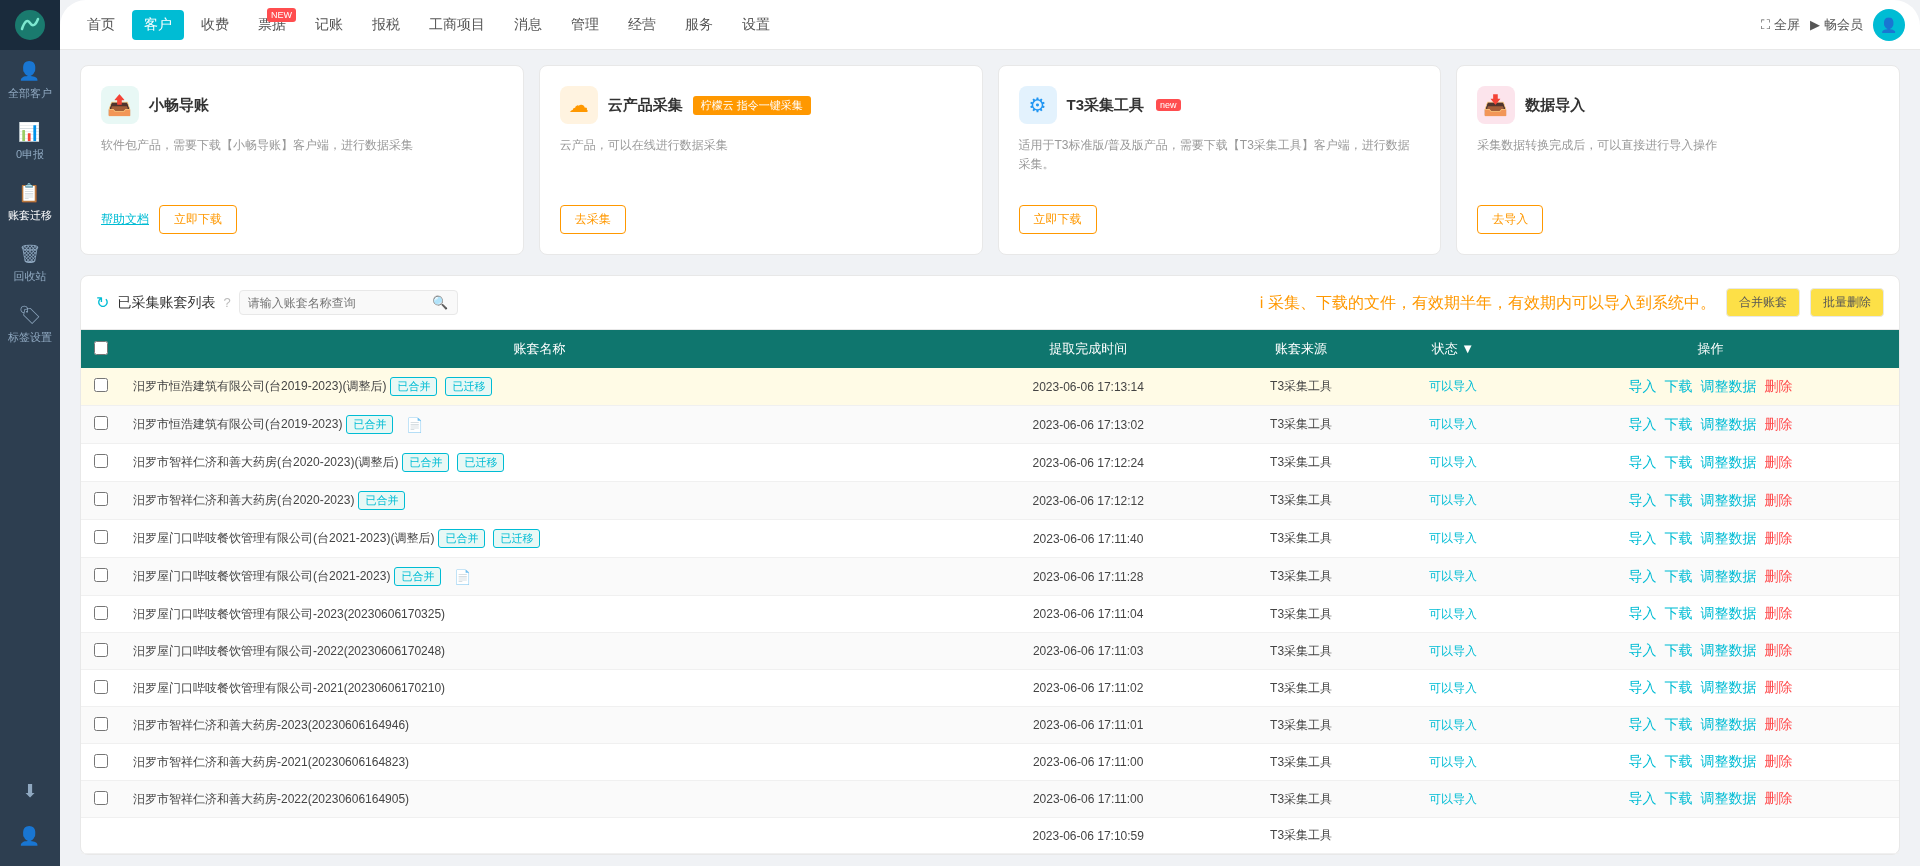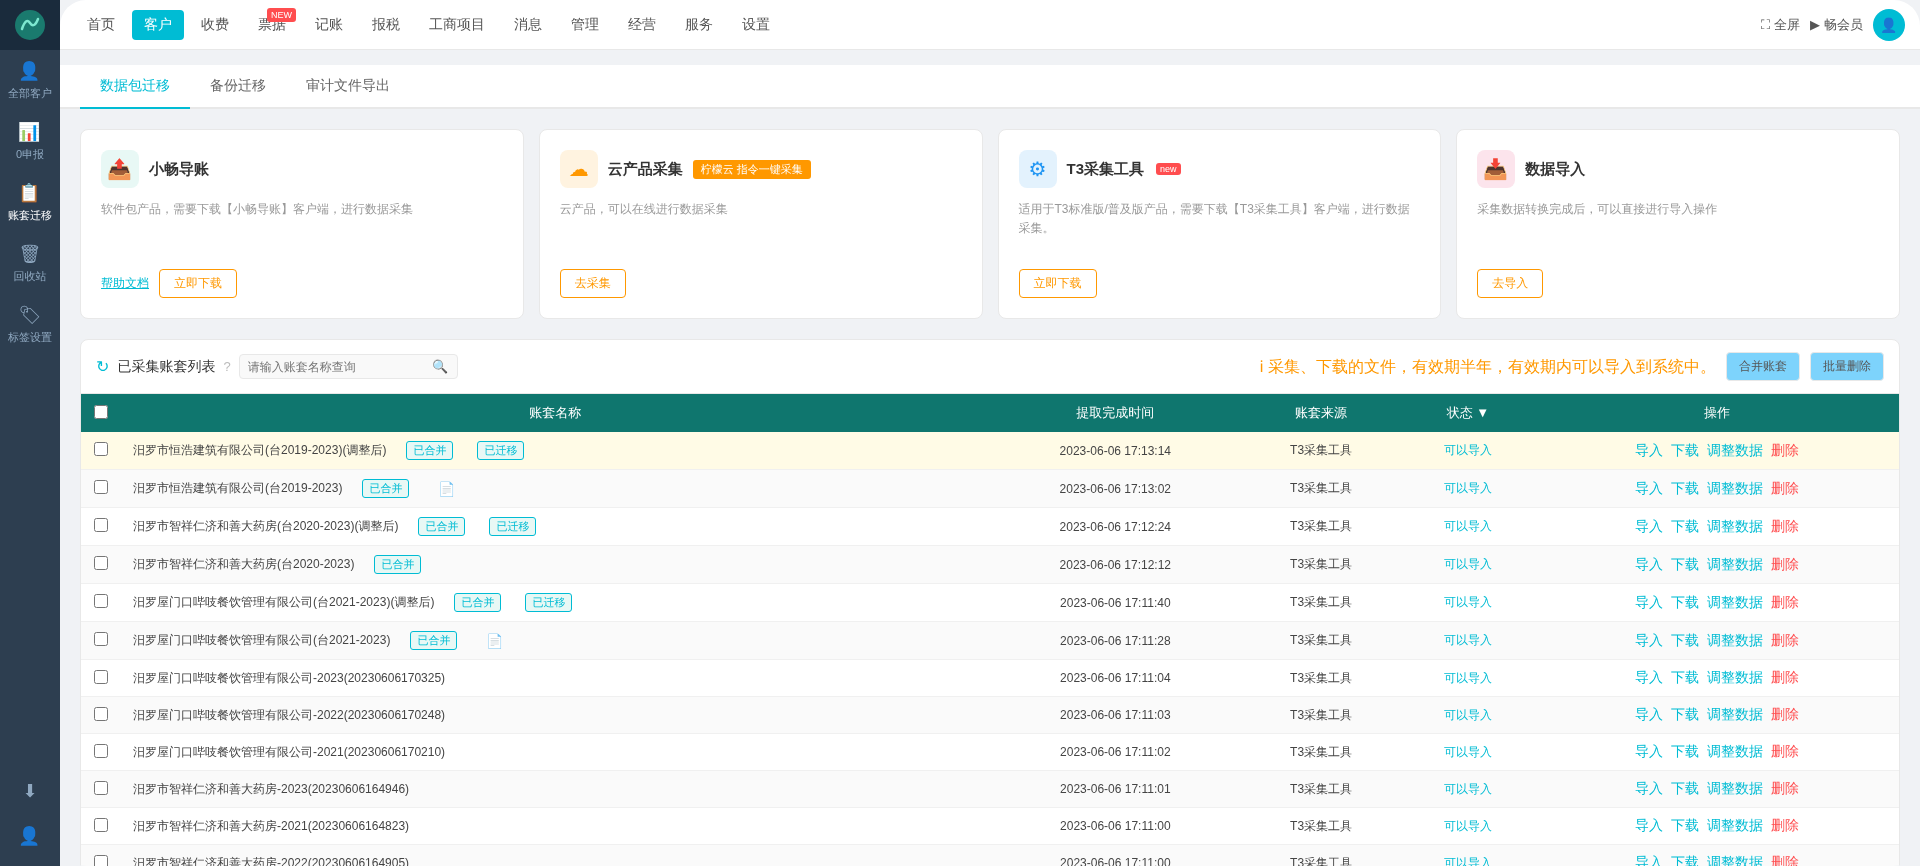--- a/index.html
+++ b/index.html
@@ -271,21 +271,21 @@
       color: #999;
     }
     .table-header-right {
       display: flex;
       align-items: center;
       gap: 10px;
     }
     .table-tip { font-size: 16px; color: #ff9800; }
     .action-btn {
       border: 1px solid #e8e8e8;
-      background: #7dd3fc;
+      background: #fde047;
       padding: 5px 12px;
       border-radius: 4px;
       cursor: pointer;
       font-size: 12px;
       color: #555;
     }
 
     
     .data-table {
       width: 100%;
@@ -332,21 +332,21 @@
     input[type="checkbox"] { width: 14px; height: 14px; cursor: pointer; accent-color: #00bcd4; }
 
     
     ::-webkit-scrollbar { width: 6px; }
     ::-webkit-scrollbar-track { background: #f1f1f1; }
     ::-webkit-scrollbar-thumb { background: #ccc; border-radius: 3px; }
 
     .row-name-cell {
       display: flex;
       align-items: center;
-      gap: 20px;
+      gap: 4px;
       flex-wrap: wrap;
     }
   </style>
 </head>
 <body>
 
 <div class="sidebar">
   <div class="sidebar-logo">
     <svg viewBox="0 0 32 32" fill="none">
       <circle cx="16" cy="16" r="15" fill="#1a7a6e"></circle>
@@ -409,25 +409,20 @@
         <span>▶</span>
         <span>畅会员</span>
       </div>
       <div class="avatar">👤</div>
     </div>
   </div>
 
   <div class="content-wrapper">
     <div class="page-content">
 
-      <div class="page-tabs">
-        <div class="page-tab active">数据包迁移</div>
-        <div class="page-tab">备份迁移</div>
-        <div class="page-tab">审计文件导出</div>
-      </div>
 
       <div class="cards-section">
 
         <div class="card">
           <div class="card-header">
             <div class="card-icon green">📤</div>
             <span class="card-title">小畅导账</span>
           </div>
           <div class="card-desc">软件包产品，需要下载【小畅导账】客户端，进行数据采集</div>
           <div class="card-actions">

